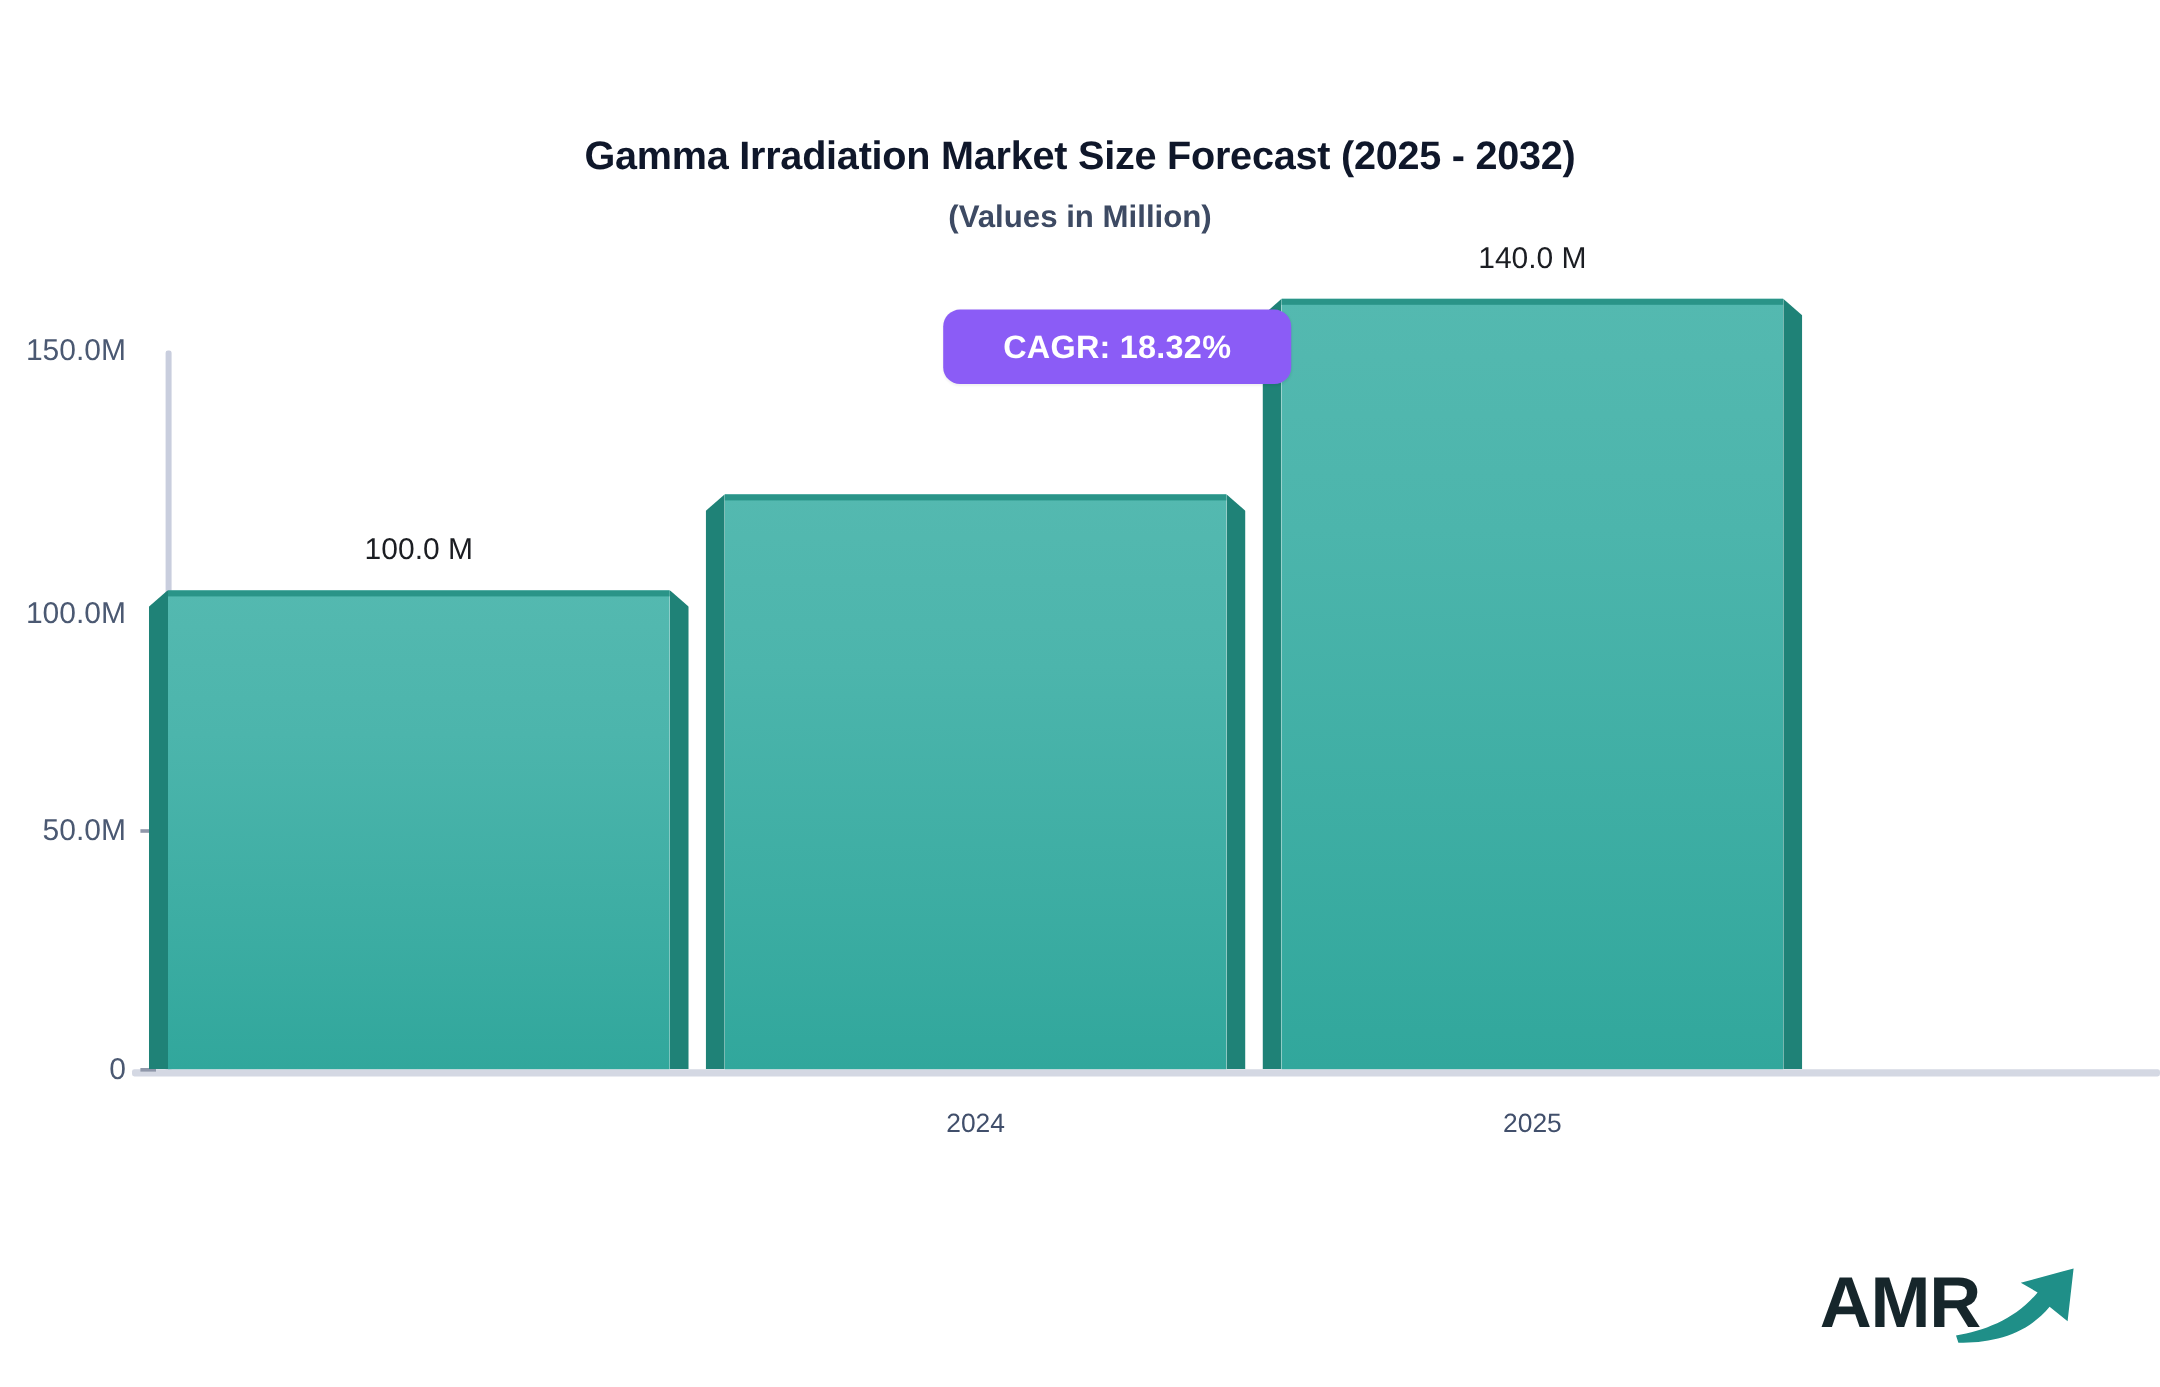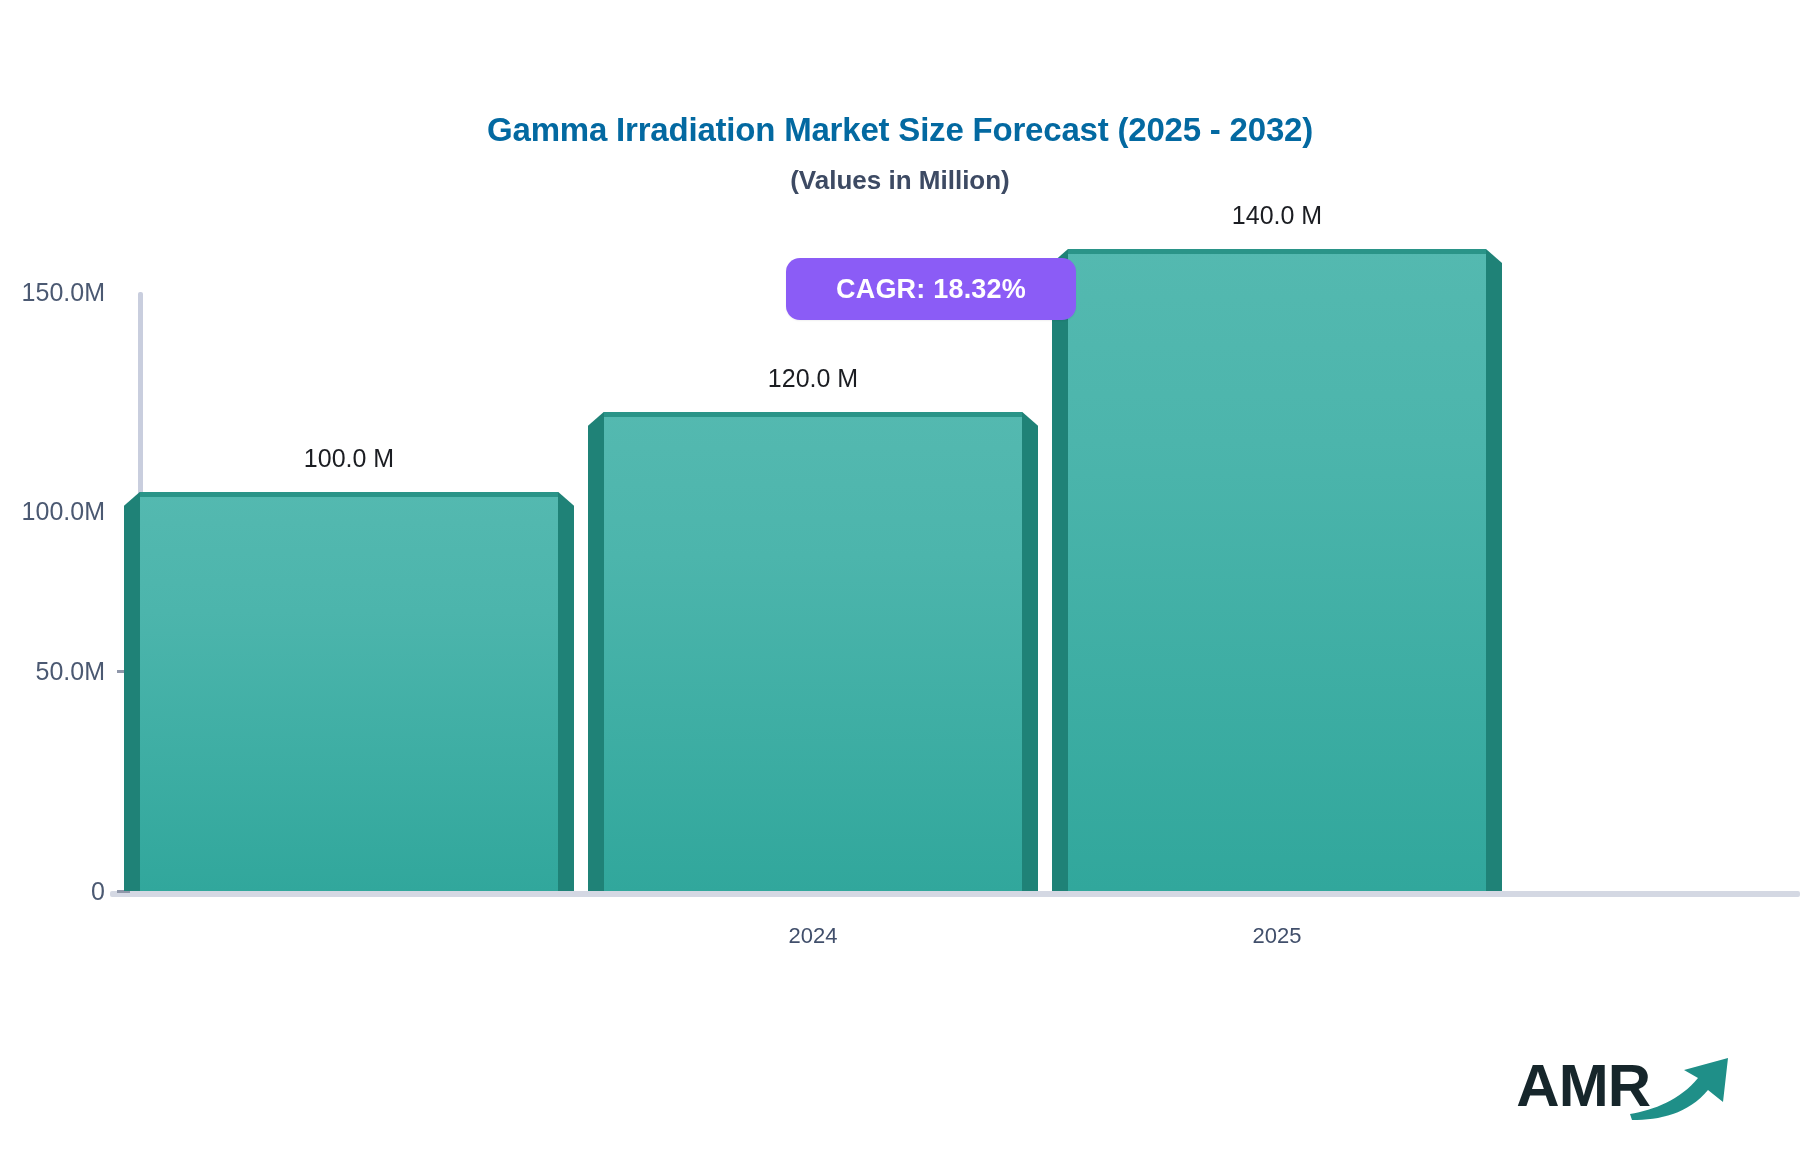--- a/index.html
+++ b/index.html
@@ -20,21 +20,21 @@
     position: absolute;
     top: 0;
     left: 0;
     width: 1800px;
     text-align: center;
     padding-top: 112px;
   }
   #chart-title {
     font-size: 33px;
     font-weight: bold;
-    color: #0369a1;
+    color: #0f172a;
     letter-spacing: -0.2px;
     line-height: 1.1;
     margin: 0;
   }
   #chart-subtitle {
     font-size: 26px;
     font-weight: bold;
     color: #3d4a63;
     margin-top: 18px;
     line-height: 1.1;
@@ -232,21 +232,21 @@
   <div id="x-axis-line"></div>
   <div id="y-axis-ticks">
       <div class="y-tick" style="top: 278px;">
         <span class="y-tick-label">150.0M</span>
         <span class="y-tick-mark hidden"></span>
       </div>
       <div class="y-tick" style="top: 477.667px; margin-top: 19px;">
         <span class="y-tick-label">100.0M</span>
         <span class="y-tick-mark hidden"></span>
       </div>
-      <div class="y-tick" style="top: 657px;">
+      <div class="y-tick" style="top: 678px;">
         <span class="y-tick-label">50.0M</span>
         <span class="y-tick-mark"></span>
       </div>
       <div class="y-tick" style="top: 877px;">
         <span class="y-tick-label">0</span>
         <span class="y-tick-mark"></span>
       </div>
     </div>
   <div id="bars-layer">
       <div class="bar-group" style="left: 140px; width: 418px; height: 399.333px; bottom: 265px;">
@@ -260,21 +260,20 @@
         <div class="bar-value-label">100.0 M</div>
       </div>
       <div class="bar-group" style="left: 604px; width: 418px; height: 479.2px; bottom: 265px;">
         <div class="bar-3d">
           <div class="bar-side-left"></div>
           <div class="bar-face">
             <div class="bar-top-edge"></div>
           </div>
           <div class="bar-side-right"></div>
         </div>
-        <div class="bar-value-label">120.0 M</div>
         <div class="bar-category-label">2024</div>
       </div>
       <div class="bar-group" style="left: 1068px; width: 418px; height: 642px; bottom: 265px;">
         <div class="bar-3d">
           <div class="bar-side-left"></div>
           <div class="bar-face">
             <div class="bar-top-edge"></div>
           </div>
           <div class="bar-side-right"></div>
         </div>

